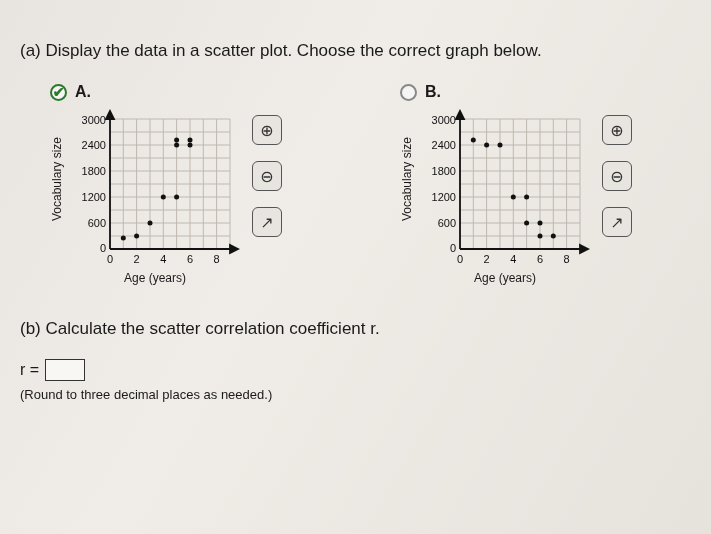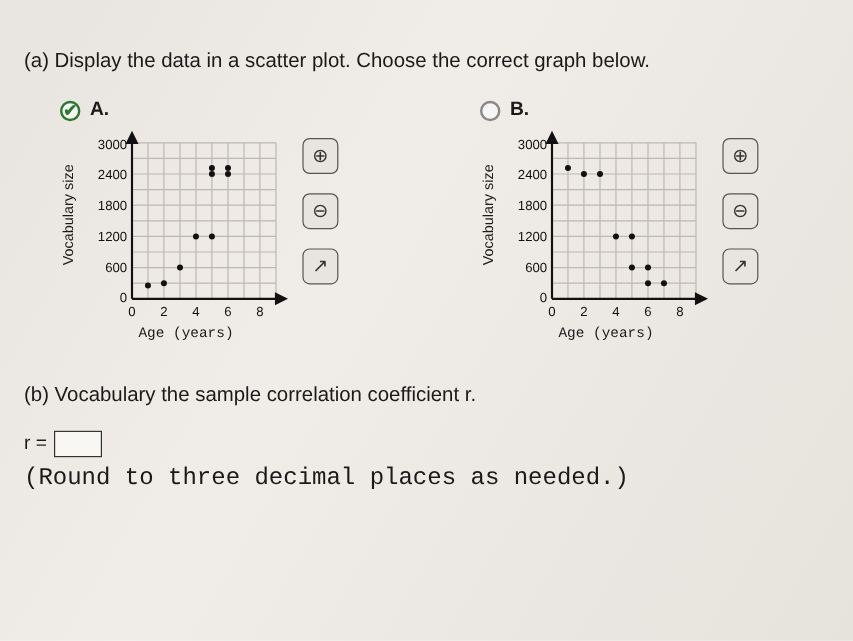--- a/index.html
+++ b/index.html
@@ -31,34 +31,34 @@
   }
   .opt-label { font-weight: bold; font-size: 16px; }
   .plot-wrap { display: flex; align-items: flex-start; }
   .ylabel {
     writing-mode: vertical-rl; transform: rotate(180deg);
     font-size: 12px; text-align: center; margin-right: 6px;
     height: 140px; display: flex; align-items: center; justify-content: center;
   }
   .plot { position: relative; }
   svg.chart { display: block; }
-  .xlabel { font-size: 12px; text-align: center; margin-top: 2px; font-family: Liberation Mono, monospace; }
+  .xlabel { font-size: 12px; text-align: center; margin-top: 2px; }
   .tools { display: flex; flex-direction: column; gap: 16px; margin-left: 12px; margin-top: 6px; }
   .tool-btn {
     width: 30px; height: 30px; border: 1.5px solid #555; border-radius: 6px;
     background: #e8e5e0; display: flex; align-items: center; justify-content: center;
     font-size: 16px; color: #333;
   }
   .part-b { font-size: 17px; margin-top: 34px; }
   .r-row { display: flex; align-items: center; margin-top: 20px; gap: 6px; }
   .r-eq { font-size: 16px; }
   .r-box {
     width: 40px; height: 22px; border: 1.5px solid #333; background: #f9f7f4;
   }
-  .round-note { font-size: 20px; margin-top: 6px; font-family: Liberation Mono, monospace; }
+  .round-note { font-size: 13px; margin-top: 6px; }
 </style>
 </head>
 <body>
 
 <div class="question">(a) Display the data in a scatter plot. Choose the correct graph below.</div>
 
 <div class="options-row">
 
   <div class="option">
     <div class="option-header">
@@ -213,20 +213,20 @@
       <div class="tools">
         <div class="tool-btn">⊕</div>
         <div class="tool-btn">⊖</div>
         <div class="tool-btn">↗</div>
       </div>
     </div>
   </div>
 
 </div>
 
-<div class="part-b">(b) Vocabulary the sample correlation coefficient r.</div>
+<div class="part-b">(b) Calculate the scatter correlation coefficient r.</div>
 
 <div class="r-row">
   <span class="r-eq">r =</span>
   <div class="r-box"></div>
 </div>
 
 <div class="round-note">(Round to three decimal places as needed.)</div>
 
 </body></html>

